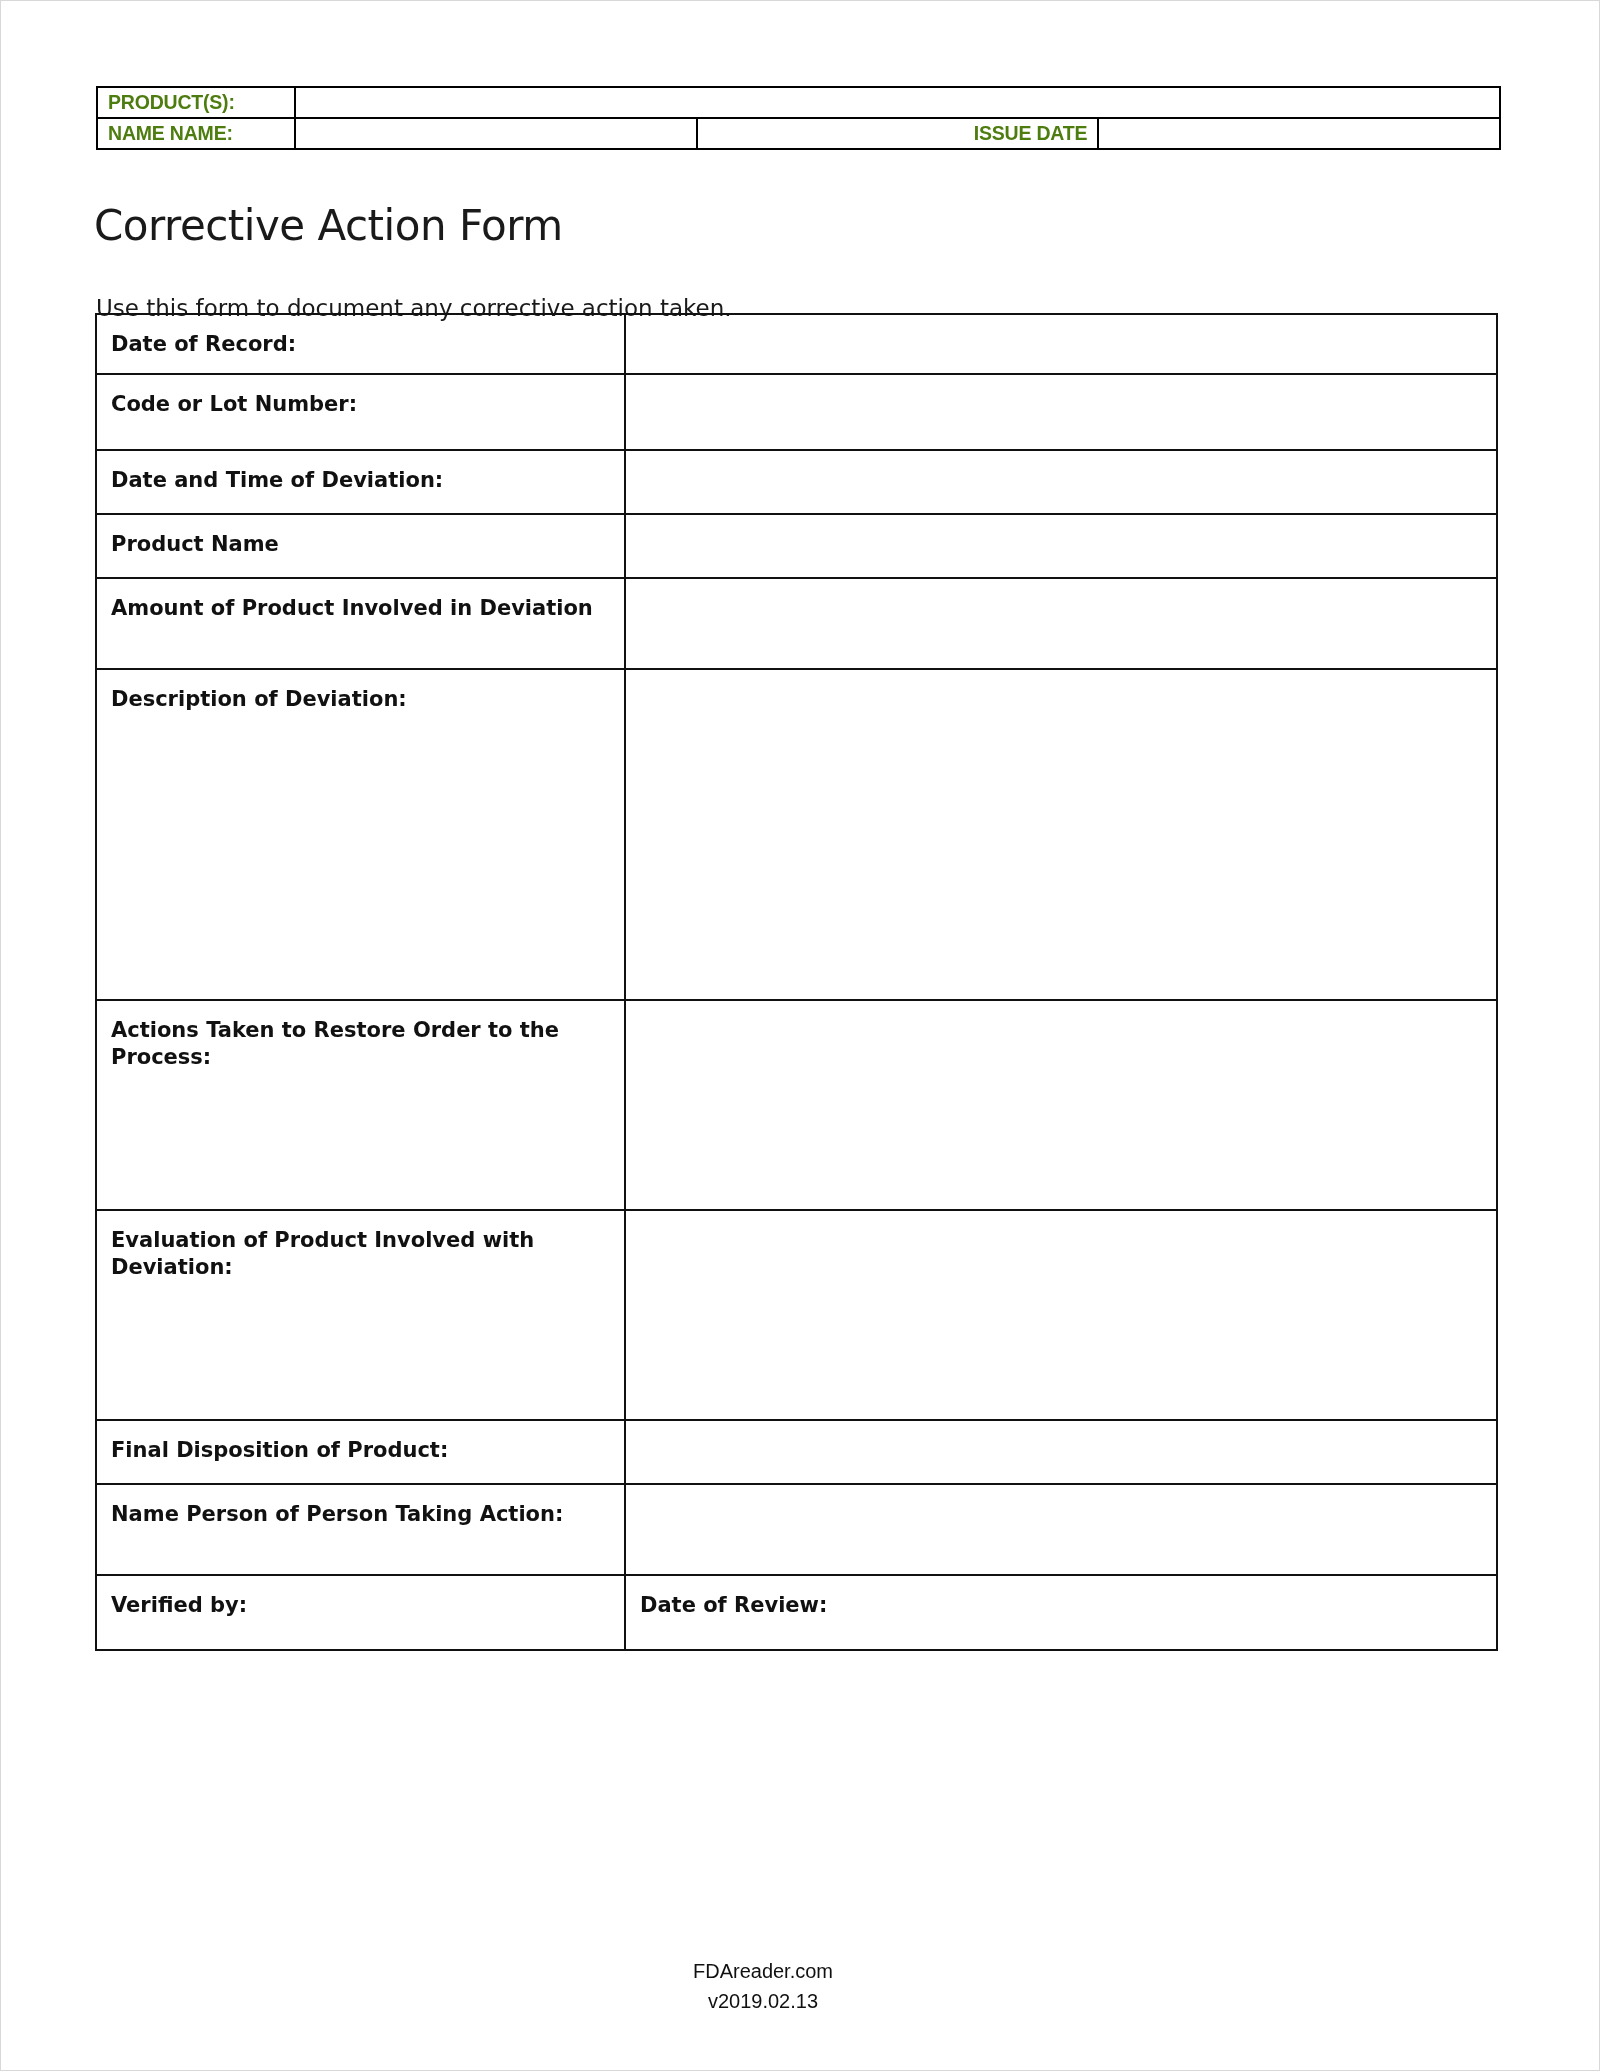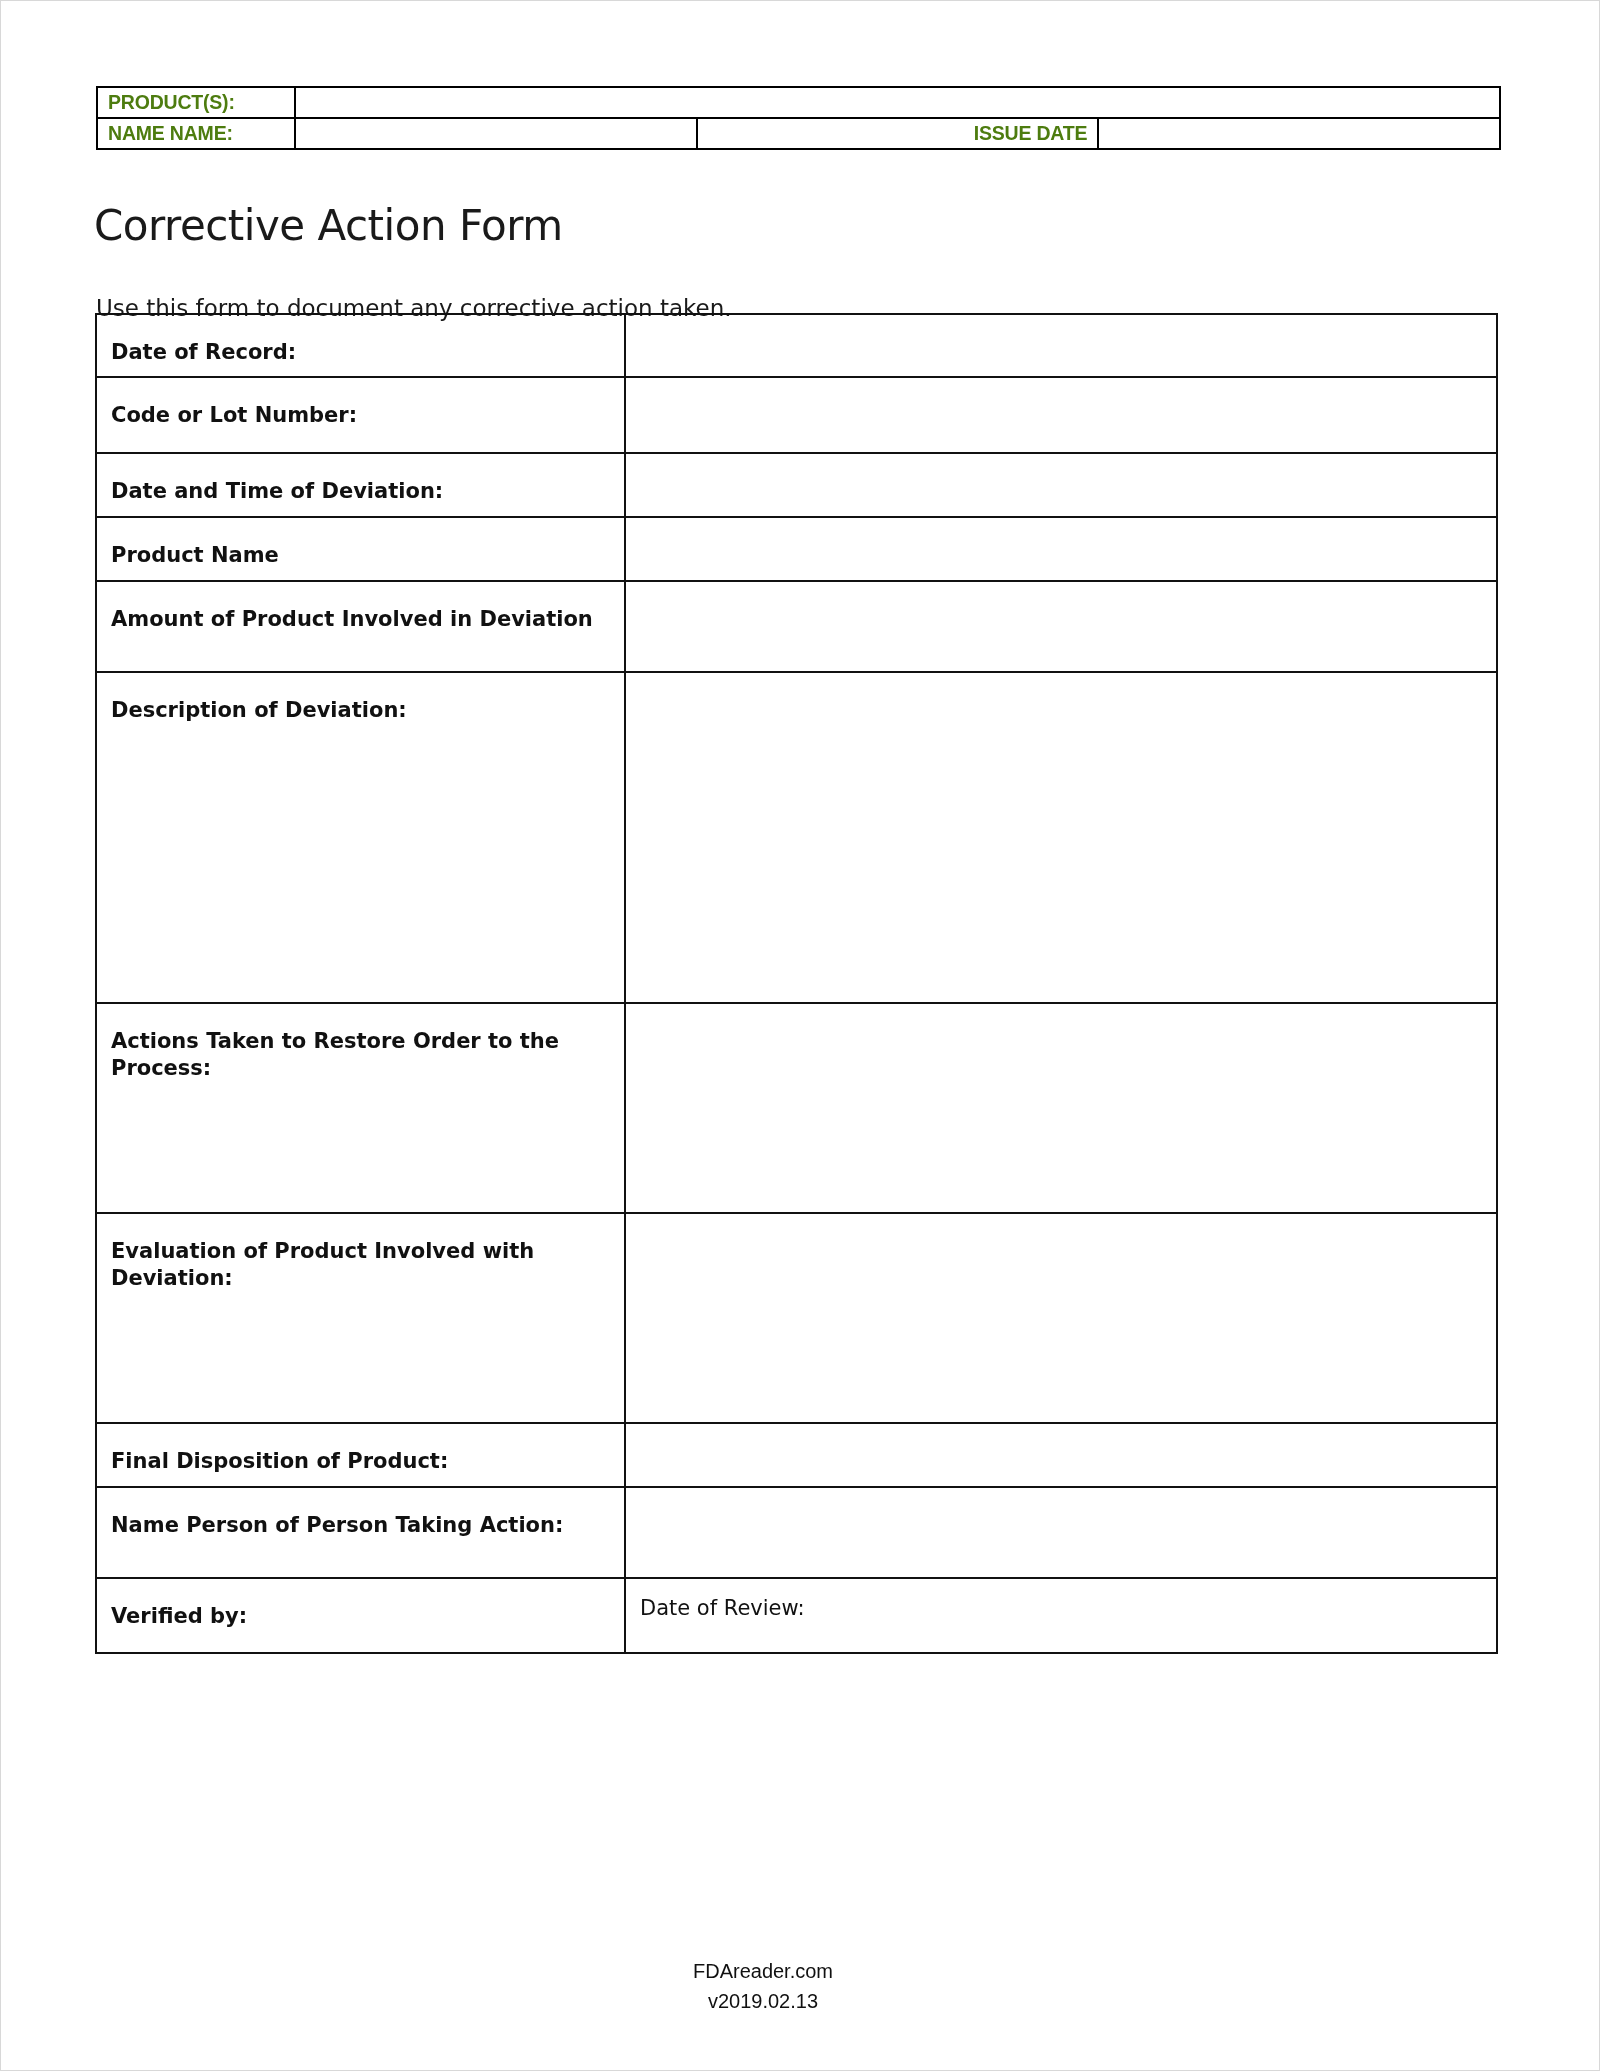--- a/index.html
+++ b/index.html
@@ -77,21 +77,21 @@
     position: absolute;
     left: 94px;
     top: 312px;
     width: 1403px;
     border-collapse: collapse;
     table-layout: fixed;
   }
   .form-table td {
     border: 2px solid #111111;
     vertical-align: top;
-    padding: 24px 14px 10px 14px;
+    padding: 16px 14px 10px 14px;
     font-size: 21px;
     font-weight: bold;
     color: #111111;
     font-family: "DejaVu Sans", sans-serif;
     line-height: 1.28;
   }
   .form-table td.answer {
     font-weight: normal;
     padding: 16px 14px;
   }
@@ -171,21 +171,21 @@
         <tr style="height: 64px;">
           <td class="col-label">Final Disposition of Product:</td>
           <td class="answer"></td>
         </tr>
         <tr style="height: 91px;">
           <td class="col-label">Name Person of Person Taking Action:</td>
           <td class="answer"></td>
         </tr>
         <tr style="height: 75px;">
           <td class="col-label">Verified by:</td>
-          <td class="answer" style="font-weight: normal;">Date of Review:</td>
+          <td class="answer" style="font-weight: bold;">Date of Review:</td>
         </tr>
       </tbody>
   </table>
 
   <div class="footer">
     <div>FDAreader.com</div>
     <div>v2019.02.13</div>
   </div>
 
 </div>

